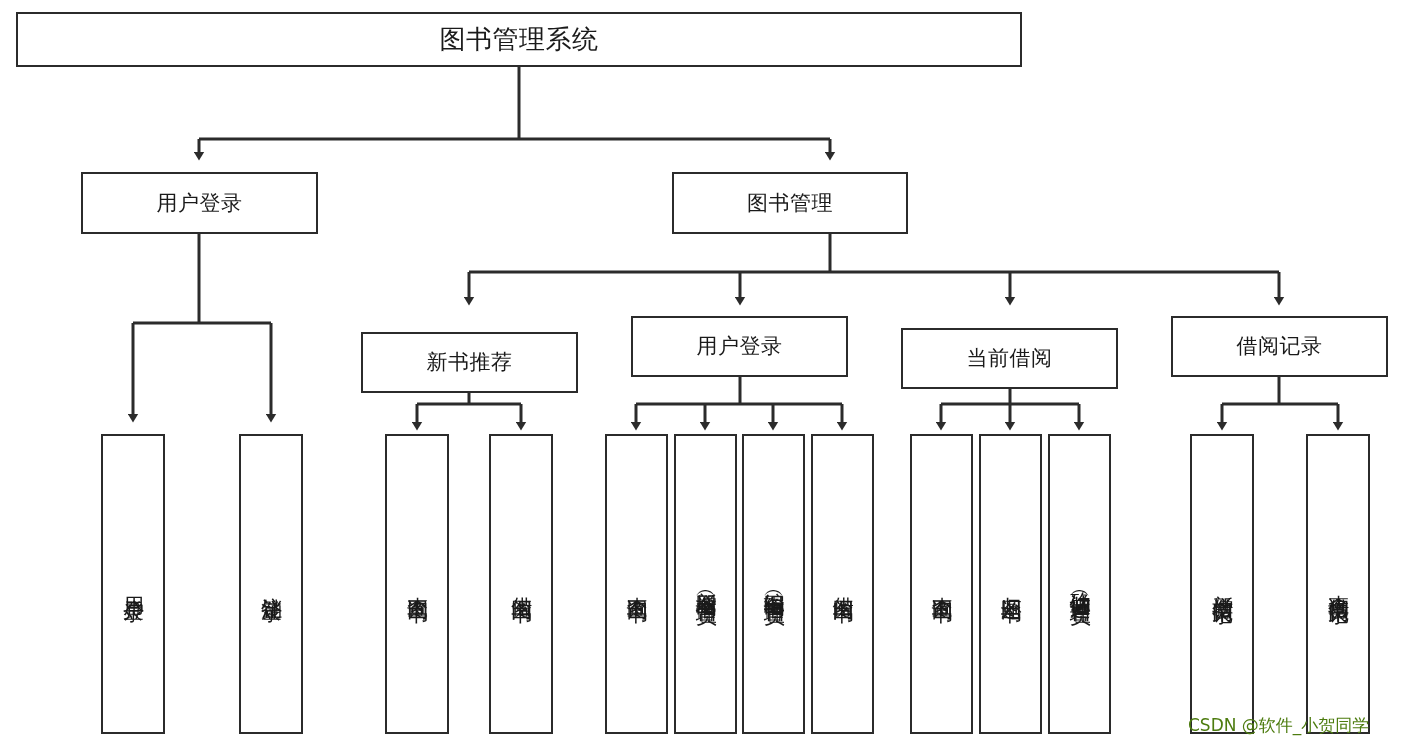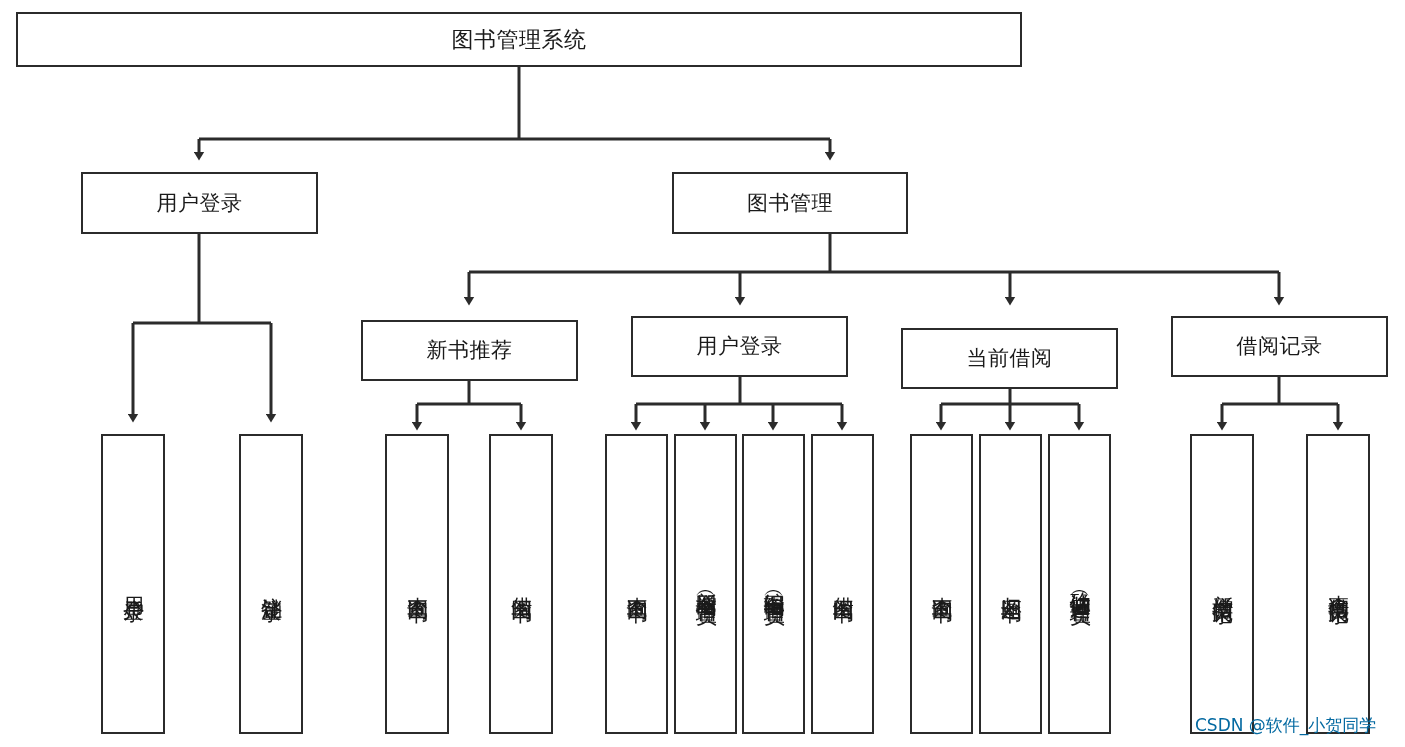--- a/index.html
+++ b/index.html
@@ -37,44 +37,43 @@
     text-align: center;
     line-height: 1.05;
     letter-spacing: 0.5px;
   }
   
   .h-node .node-label {
     writing-mode: horizontal-tb;
     font-size: 21px;
   }
   #node-root .node-label {
-    font-size: 22px;
+    font-size: 26px;
   }
   
   .v-node {
     padding: 6px 0;
   }
   .v-node .node-label {
     writing-mode: vertical-rl;
     text-orientation: upright;
     font-size: 21px;
     line-height: 1.12;
     letter-spacing: 2px;
     max-height: 100%;
   }
   #watermark {
     position: absolute;
     left: 1188px;
     top: 714px;
     font-size: 17px;
-    color: #0369a1;
+    color: #4d7c0f;
     white-space: nowrap;
     font-family: "DejaVu Sans", "Liberation Sans", sans-serif;
     pointer-events: none;
-    margin-left: 7px;
   }
 </style>
 </head>
 <body>
 
 <div id="canvas">
 
   <svg id="svg-layer" viewBox="0 0 1405 747" xmlns="http://www.w3.org/2000/svg">
     <defs>
       <marker id="arrow" markerWidth="9" markerHeight="11" refX="0.5" refY="5.5" orient="auto" markerUnits="userSpaceOnUse">
@@ -129,21 +128,21 @@
     <span class="node-label">图书管理系统</span>
   </div>
 
   <div class="node h-node" style="left:81px; top:172px; width:237px; height:62px;">
     <span class="node-label">用户登录</span>
   </div>
   <div class="node h-node" style="left:672px; top:172px; width:236px; height:62px;justify-content:center;">
     <span class="node-label">图书管理</span>
   </div>
 
-  <div class="node h-node" style="left:361px; top:320px; width:217px; height:61px;">
+  <div class="node h-node" style="left:361px; top:332px; width:217px; height:61px;">
     <span class="node-label">新书推荐</span>
   </div>
   <div class="node h-node" style="left:631px; top:316px; width:217px; height:61px;">
     <span class="node-label">用户登录</span>
   </div>
   <div class="node h-node" style="left:901px; top:328px; width:217px; height:61px;">
     <span class="node-label">当前借阅</span>
   </div>
   <div class="node h-node" style="left:1171px; top:316px; width:217px; height:61px;">
     <span class="node-label">借阅记录</span>

